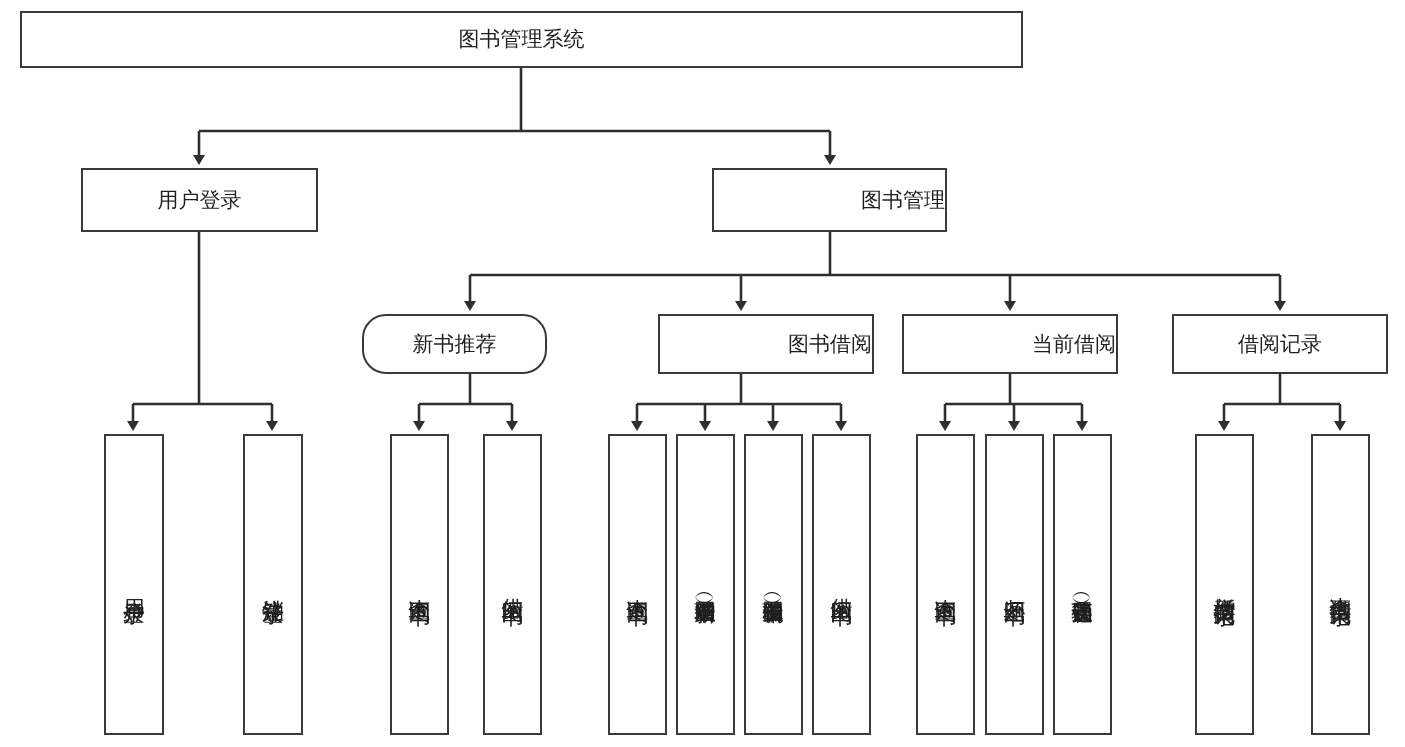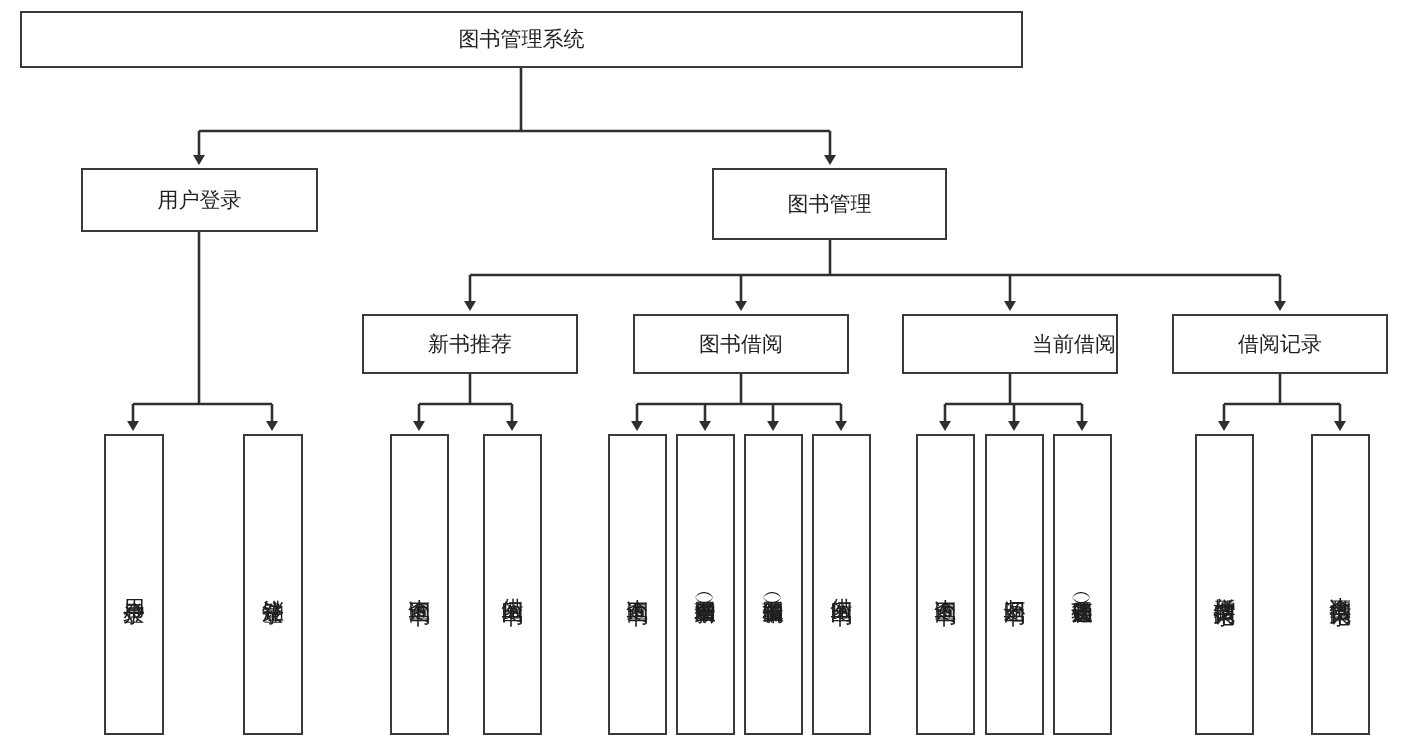--- a/index.html
+++ b/index.html
@@ -76,28 +76,28 @@
     </g>
   </svg>
 
   <div class="node h" style="left: 20px; top: 11px; width: 1003px; height: 57px;">
     <span class="label">图书管理系统</span>
   </div>
 
   <div class="node h" style="left: 81px; top: 168px; width: 237px; height: 64px;">
     <span class="label">用户登录</span>
   </div>
-  <div class="node h" style="left: 712px; top: 168px; width: 235px; height: 72px;">
+  <div class="node h" style="left: 712px; top: 168px; width: 235px; height: 64px; justify-content: flex-end;">
     <span class="label">图书管理</span>
   </div>
 
-  <div class="node h" style="left: 362px; top: 314px; width: 216px; height: 60px;">
+  <div class="node h" style="left: 362px; top: 314px; width: 185px; height: 60px; border-radius: 24px;">
     <span class="label">新书推荐</span>
   </div>
-  <div class="node h" style="left: 633px; top: 314px; width: 216px; height: 60px;">
+  <div class="node h" style="left: 658px; top: 314px; width: 216px; height: 60px; justify-content: flex-end;">
     <span class="label">图书借阅</span>
   </div>
   <div class="node h" style="left: 902px; top: 314px; width: 216px; height: 60px; justify-content: flex-end;">
     <span class="label">当前借阅</span>
   </div>
   <div class="node h" style="left: 1172px; top: 314px; width: 216px; height: 60px;">
     <span class="label">借阅记录</span>
   </div>
 
   <div class="node v" style="left: 104px; top: 434px; width: 60px; height: 301px;">

